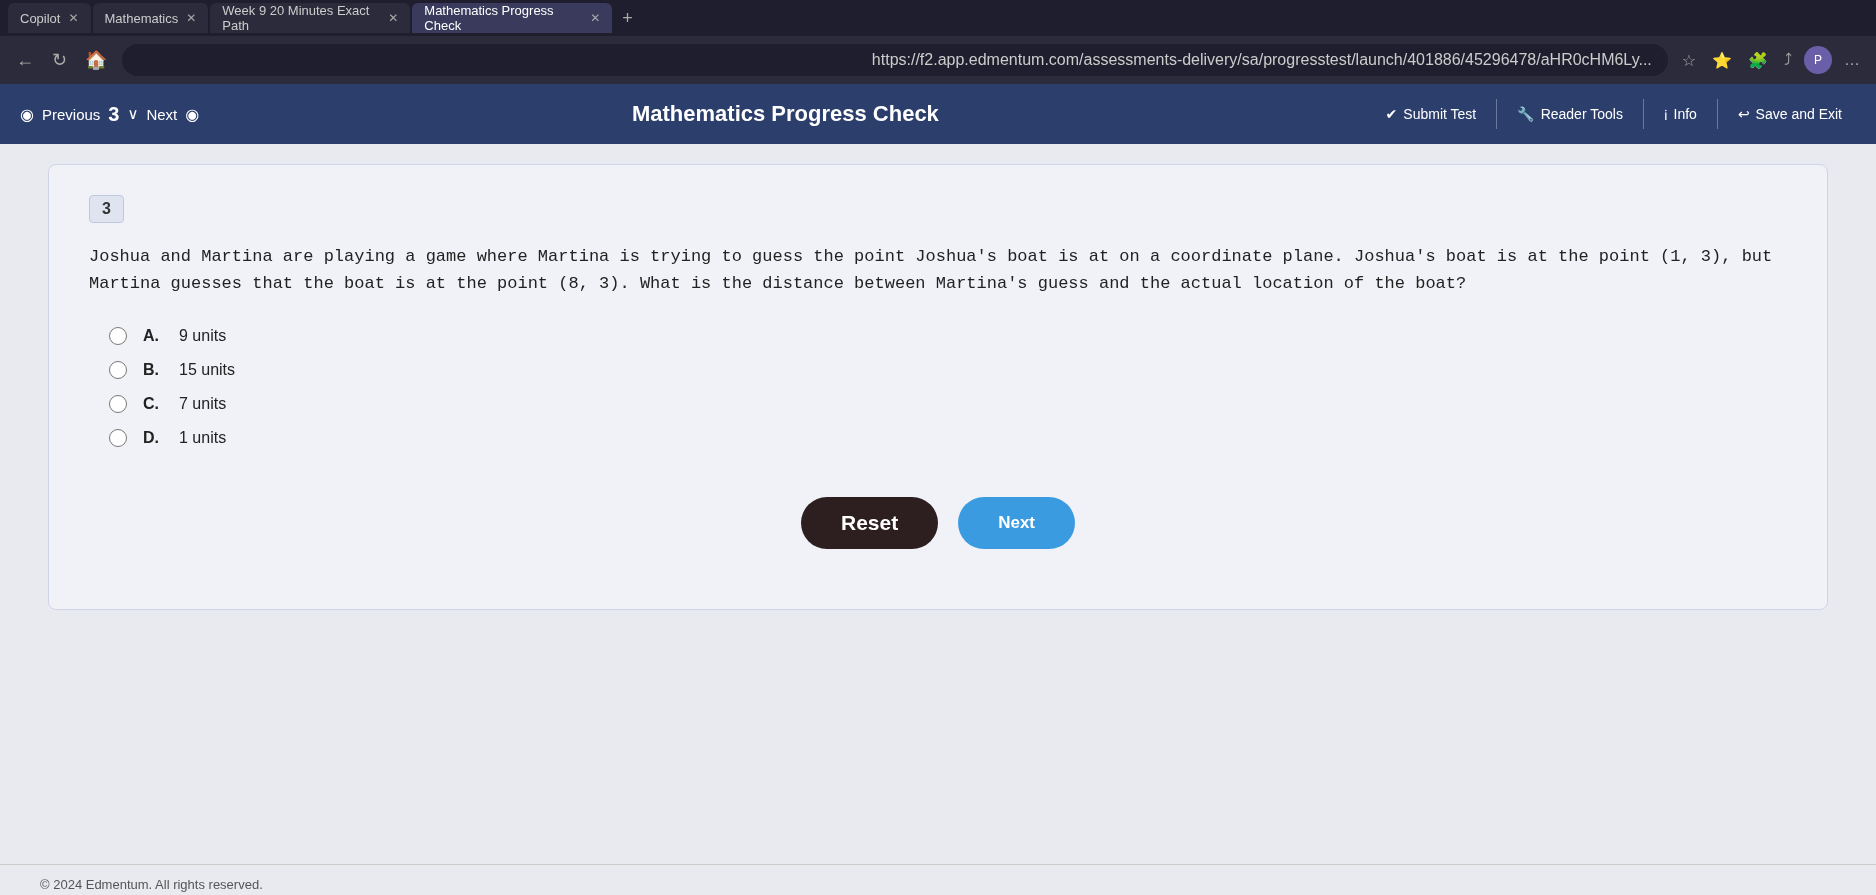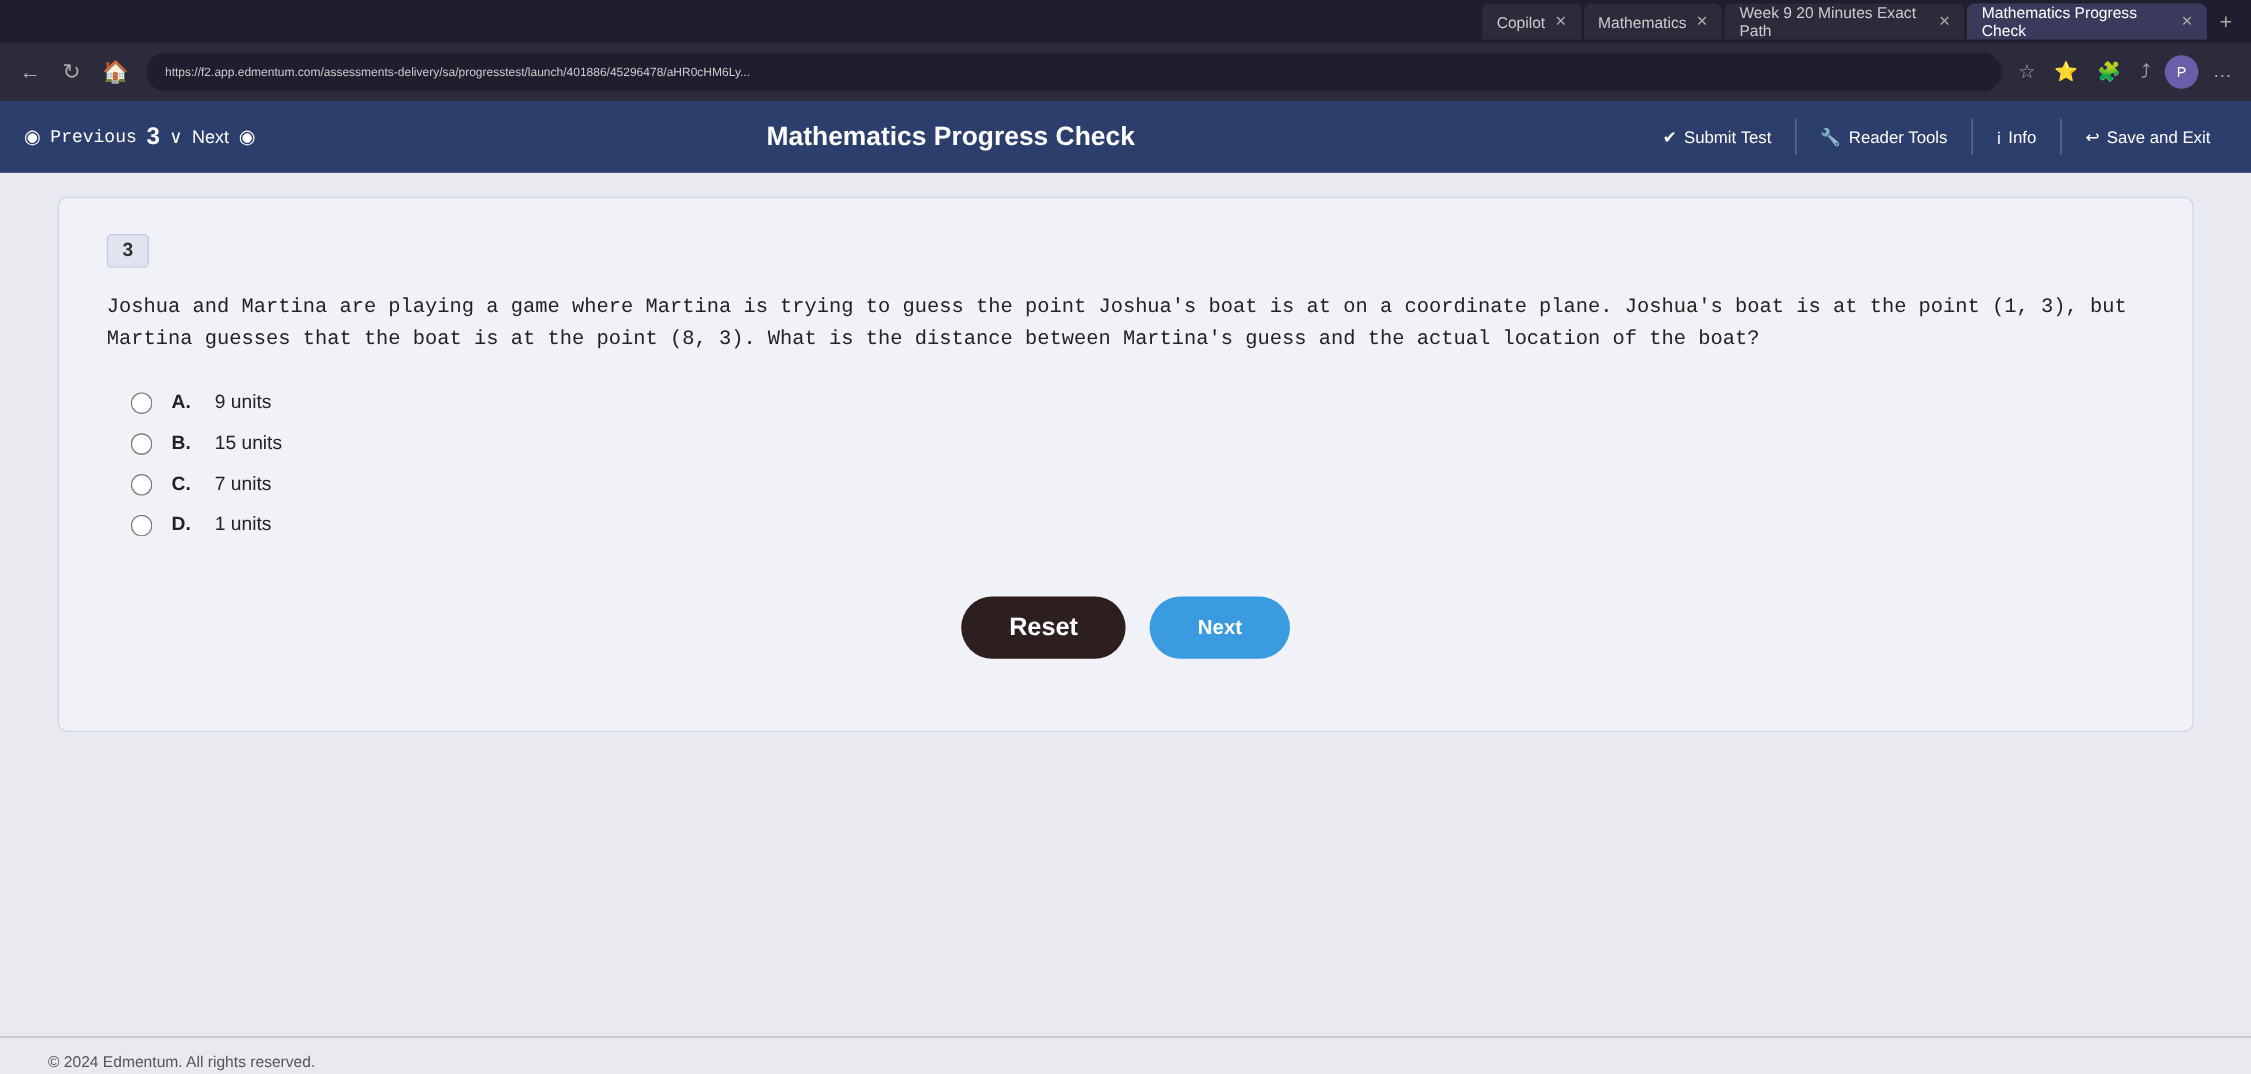--- a/index.html
+++ b/index.html
@@ -10,21 +10,20 @@
       background: #2b2b3b;
       width: 100%;
     }
     .tab-bar {
       display: flex;
       align-items: center;
       background: #1e1e2e;
       height: 36px;
       padding: 0 8px;
       gap: 2px;
-      justify-content: flex-end;
     }
     .browser-tab {
       display: flex;
       align-items: center;
       background: #2b2b3b;
       color: #ccc;
       font-size: 13px;
       padding: 0 12px;
       height: 30px;
       border-radius: 6px 6px 0 0;
@@ -61,24 +60,25 @@
       background: none;
       border: none;
       padding: 4px;
     }
     .address-bar {
       flex: 1;
       background: #1e1e2e;
       border: none;
       border-radius: 20px;
       color: #ccc;
-      font-size: 10px;
+      font-size: 16px;
       padding: 6px 16px;
       height: 32px;
       outline: none;
+      text-align: right;
     }
     .browser-icons {
       display: flex;
       gap: 8px;
       align-items: center;
     }
     .browser-icon-btn {
       color: #aaa;
       font-size: 16px;
       cursor: pointer;
@@ -115,21 +115,20 @@
       color: #fff;
       font-size: 15px;
     }
     .header-nav-group .prev-btn {
       display: flex;
       align-items: center;
       gap: 6px;
       color: #fff;
       cursor: pointer;
       font-size: 15px;
-      font-family: Liberation Mono, monospace;
     }
     .question-num {
       font-size: 20px;
       font-weight: bold;
       color: #fff;
     }
     .next-nav-btn {
       display: flex;
       align-items: center;
       gap: 6px;

